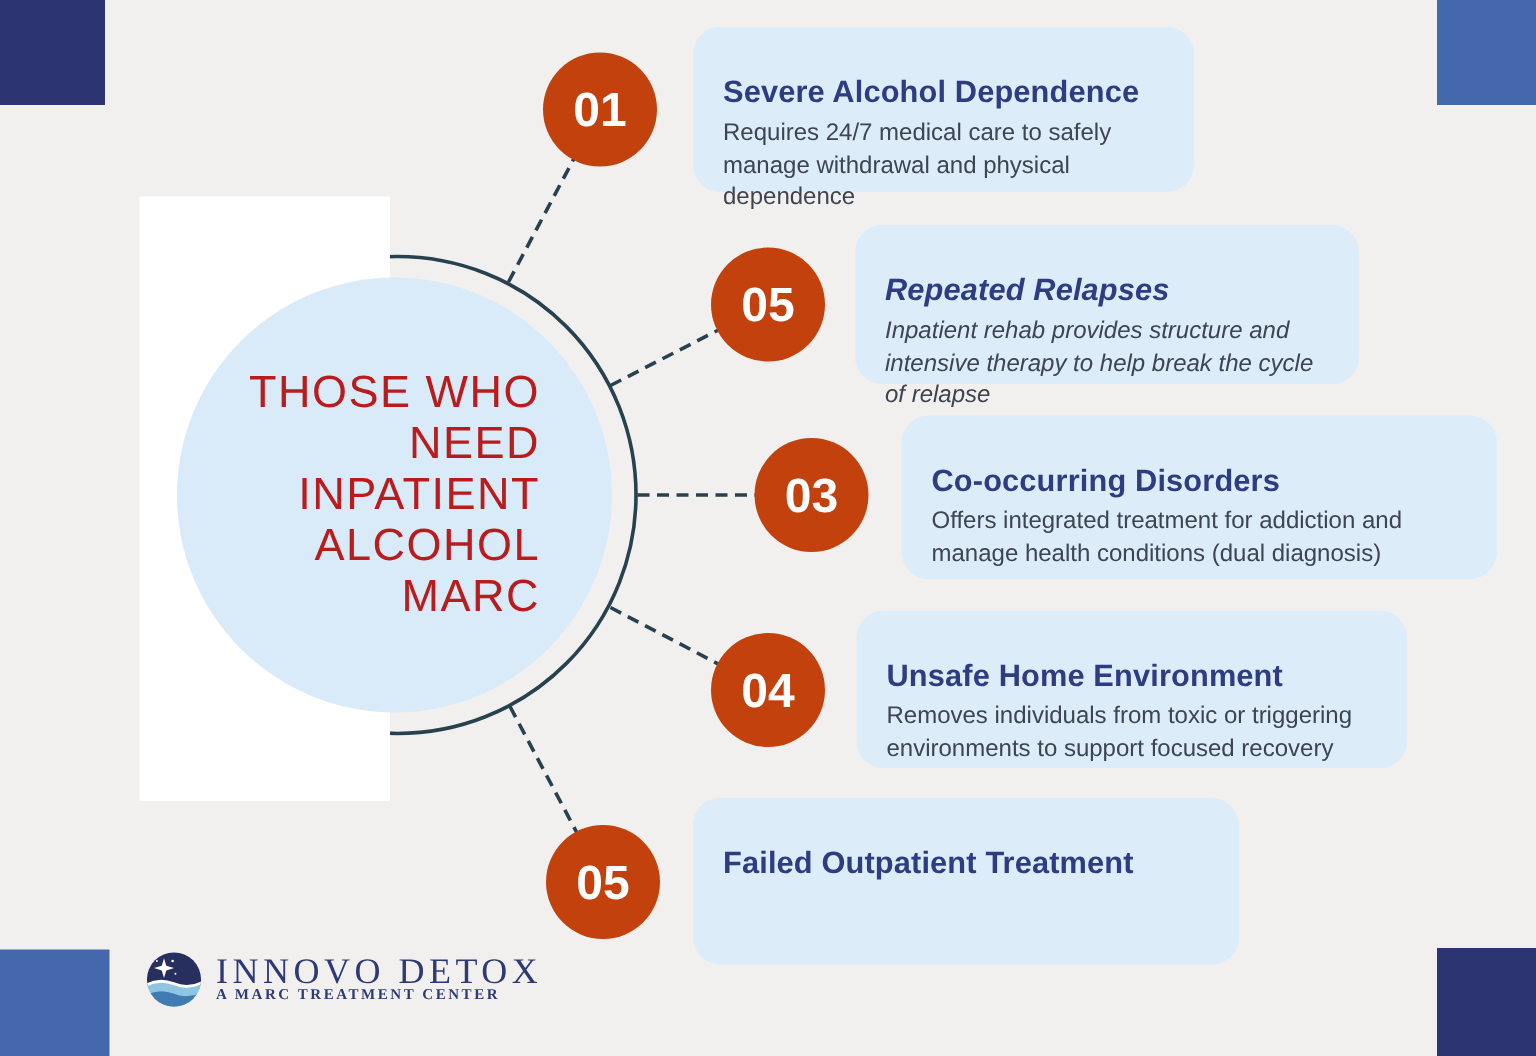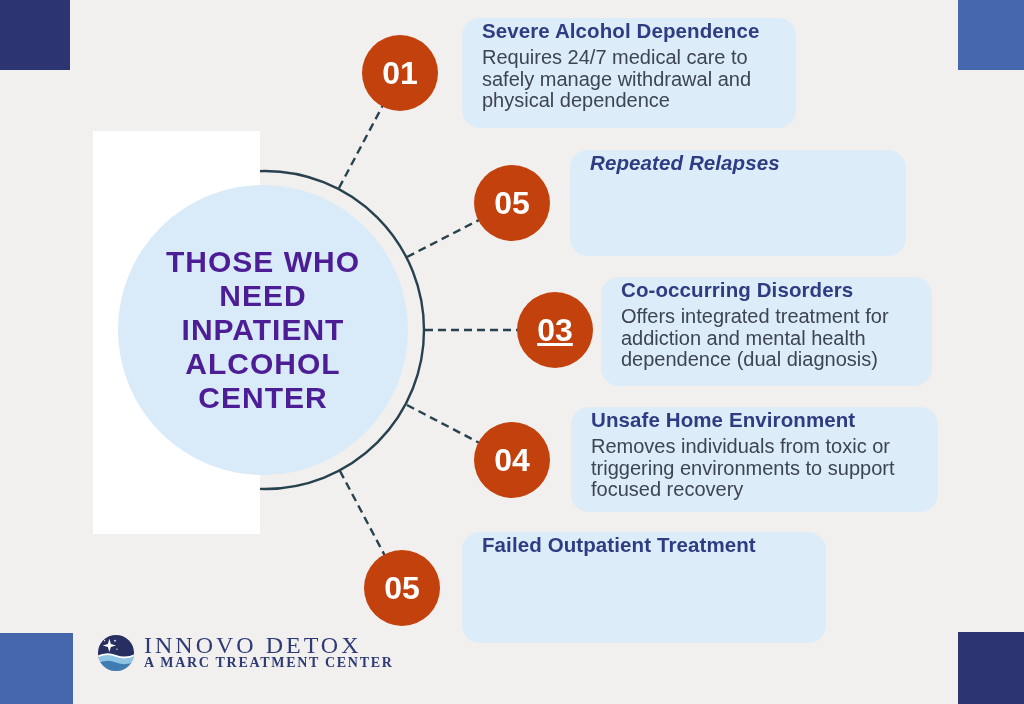--- a/index.html
+++ b/index.html
@@ -17,57 +17,57 @@
   
   .connectors{position:absolute;left:0;top:0;width:1024px;height:704px;}
 
   
   .center-backdrop{position:absolute;left:93px;top:131px;width:167px;height:403px;background:#ffffff;}
   .center-circle{
     position:absolute;left:118px;top:185px;width:290px;height:290px;border-radius:50%;
     background:#d9eaf8;display:flex;align-items:center;justify-content:center;text-align:center;
   }
   .center-title{
-    color:#4c1d95;font-weight:bold;font-size:30px;line-height:34px;letter-spacing:1px;
+    color:#b91c1c;font-weight:normal;font-size:30px;line-height:34px;letter-spacing:1px;text-align:right;
   }
   .center-title span{display:block;}
 
   
   .badge{
     position:absolute;width:76px;height:76px;border-radius:50%;background:#c2410c;
     color:#ffffff;font-size:32px;font-weight:bold;display:flex;align-items:center;justify-content:center;
   }
   .badge.b1{left:362px;top:35px;}
   .badge.b2{left:474px;top:165px;}
-  .badge.b3{left:517px;top:292px;text-decoration:underline;}
+  .badge.b3{left:503px;top:292px;}
   .badge.b4{left:474px;top:422px;}
   .badge.b5{left:364px;top:550px;}
 
   
   .card{
-    position:absolute;background:#dcecf8;border-radius:18px;padding:0 20px 12px 20px;
+    position:absolute;background:#dcecf8;border-radius:18px;padding:31px 20px 12px 20px;
     box-sizing:border-box;
   }
   .card h2{
     margin:0 0 3px 0;font-size:20.5px;line-height:26px;color:#2e3c82;font-weight:bold;
     letter-spacing:0.1px;
   }
-  .card p{margin:0;font-size:20px;line-height:21.5px;color:#3d4452;}
+  .card p{margin:0;font-size:16px;line-height:21.5px;color:#3d4452;}
   .card.c1{left:462px;top:18px;width:334px;height:110px;}
   .card.c2{left:570px;top:150px;width:336px;height:106px;font-style:italic;}
-  .card.c3{left:601px;top:277px;width:331px;height:109px;}
+  .card.c3{left:601px;top:277px;width:397px;height:109px;}
   .card.c4{left:571px;top:407px;width:367px;height:105px;}
   .card.c5{left:462px;top:532px;width:364px;height:111px;}
 
   
   .brand{position:absolute;left:97px;top:634px;display:flex;align-items:center;}
   .brand-icon{width:38px;height:38px;flex:0 0 auto;}
   .brand-text{margin-left:9px;font-family:"Liberation Serif",serif;color:#2d3a75;}
   .brand-name{font-size:24px;letter-spacing:3px;line-height:20px;}
-  .brand-tagline{font-size:14px;font-weight:bold;letter-spacing:1.7px;margin-top:0;}
+  .brand-tagline{font-size:10px;font-weight:bold;letter-spacing:1.7px;margin-top:0;}
 </style>
 </head>
 <body>
 
 <div class="canvas">
 
   <div class="corner tl"></div>
   <div class="corner tr"></div>
   <div class="corner bl"></div>
   <div class="corner br"></div>
@@ -83,40 +83,41 @@
     </g>
   </svg>
 
   <div class="center-backdrop"></div>
   <div class="center-circle">
     <div class="center-title">
       <span>THOSE WHO</span>
       <span>NEED</span>
       <span>INPATIENT</span>
       <span>ALCOHOL</span>
-      <span>CENTER</span>
+      <span>MARC</span>
     </div>
   </div>
 
   <div class="badge b1">01</div>
   <div class="badge b2">05</div>
   <div class="badge b3">03</div>
   <div class="badge b4">04</div>
   <div class="badge b5">05</div>
 
   <div class="card c1">
     <h2>Severe Alcohol Dependence</h2>
     <p>Requires 24/7 medical care to safely manage withdrawal and physical dependence</p>
   </div>
   <div class="card c2">
     <h2>Repeated Relapses</h2>
+    <p>Inpatient rehab provides structure and intensive therapy to help break the cycle of relapse</p>
   </div>
   <div class="card c3">
     <h2>Co-occurring Disorders</h2>
-    <p>Offers integrated treatment for addiction and mental health dependence (dual diagnosis)</p>
+    <p>Offers integrated treatment for addiction and manage health conditions (dual diagnosis)</p>
   </div>
   <div class="card c4">
     <h2>Unsafe Home Environment</h2>
     <p>Removes individuals from toxic or triggering environments to support focused recovery</p>
   </div>
   <div class="card c5">
     <h2>Failed Outpatient Treatment</h2>
   </div>
 
   <div class="brand">

